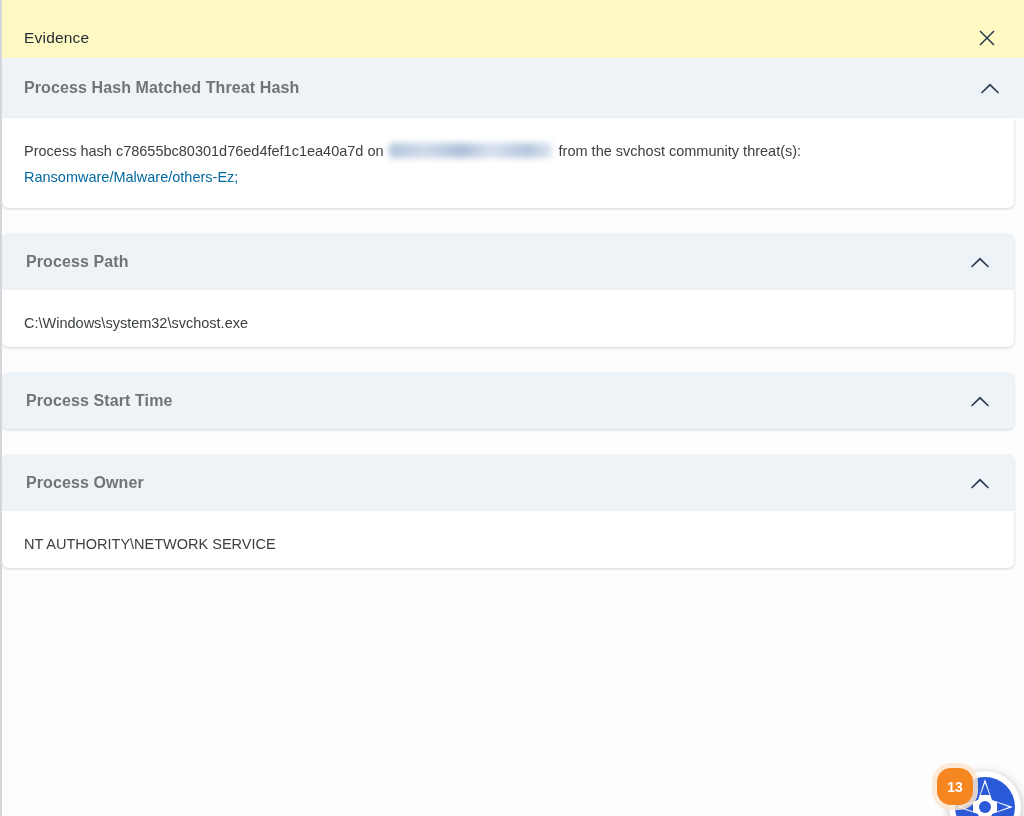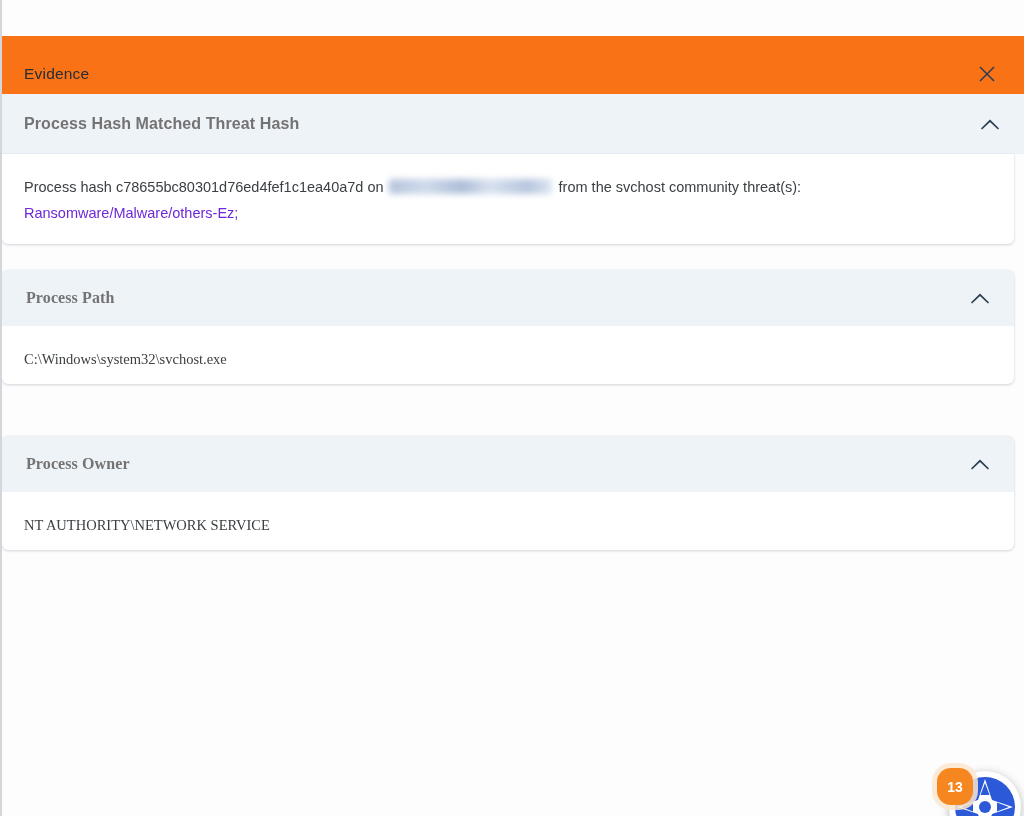--- a/index.html
+++ b/index.html
@@ -9,24 +9,23 @@
     background:#fdfdfe;
     position:relative;
     overflow:hidden;
   }
   .left-edge {
     position:absolute; left:0; top:0; width:2px; height:816px;
     background:#d3d6da; z-index:5;
   }
   
   .top-bar {
-    height:58px; background:#f97316;
+    height:58px; background:#fef9c3;
     display:flex; align-items:center; justify-content:space-between;
     padding:17px 24px 0 24px;
-    margin-top:36px;
   }
   .panel-title {
     font-size:15.5px; color:#252d36; letter-spacing:.2px;
   }
   .close-btn {
     background:none; border:none; cursor:pointer; padding:2px;
     display:flex; align-items:center;
   }
   
   .acc-header {
@@ -46,38 +45,38 @@
   .card {
     background:#fff;
     margin:0 10px 26px 2px;
     border-radius:6px;
     box-shadow:0 1px 3px rgba(32,43,54,.18), 0 0 1px rgba(32,43,54,.14);
   }
   .card.first-body {
     border-radius:0 0 6px 6px;
     padding:20px 22px 18px 22px;
   }
-  .card.section { overflow:hidden;font-family:Liberation Serif, serif; }
+  .card.section { overflow:hidden; }
   .card.section .acc-header { height:56px; }
   .section-body {
     padding:25px 22px 16px 22px;
     font-size:14.5px; color:#3c4043;
   }
   .rich-text {
     font-size:14.5px; color:#3c4043; line-height:26px; max-width:985px;
   }
   .redacted {
     display:inline-block; width:163px; height:15px;
     border-radius:3px; vertical-align:-2px;
     background:linear-gradient(90deg,#b4c4dc 0%,#cfdaeb 22%,#aebfd9 45%,#d8e1ef 62%,#b6c6de 85%,#dde5f1 100%);
     filter:blur(3px);
     margin:0 7px 0 5px;
   }
   .threat-link {
-    color:#6d28d9; text-decoration:none; cursor:pointer;text-align:right;
+    color:#0369a1; text-decoration:none; cursor:pointer;text-align:right;
   }
   
   .beacon { position:absolute; left:948px; top:770px; z-index:10; }
   .beacon-disc { filter:drop-shadow(0 2px 5px rgba(0,0,0,.28)); display:block; }
   .badge {
     position:absolute; left:-11px; top:-2px;
     min-width:36px; height:37px; padding:0 9px;
     background:#f6861f; border-radius:14px;
     color:#fff; font-size:14px; font-weight:bold;
     display:flex; align-items:center; justify-content:center;
@@ -120,20 +119,28 @@
     <button class="chevron-btn" aria-label="Collapse">
       <svg width="20" height="11" viewBox="0 0 20 11">
         <path d="M2 9.5 L10 1.8 L18 9.5" stroke="#2d3e53" stroke-width="1.7" fill="none" stroke-linecap="round"></path>
       </svg>
     </button>
   </div>
   <div class="section-body">C:\Windows\system32\svchost.exe</div>
 </div>
 
 <div class="card section">
+  <div class="acc-header">
+    <span class="acc-title">Process Start Time</span>
+    <button class="chevron-btn" aria-label="Collapse">
+      <svg width="20" height="11" viewBox="0 0 20 11">
+        <path d="M2 9.5 L10 1.8 L18 9.5" stroke="#2d3e53" stroke-width="1.7" fill="none" stroke-linecap="round"></path>
+      </svg>
+    </button>
+  </div>
 </div>
 
 <div class="card section">
   <div class="acc-header">
     <span class="acc-title">Process Owner</span>
     <button class="chevron-btn" aria-label="Collapse">
       <svg width="20" height="11" viewBox="0 0 20 11">
         <path d="M2 9.5 L10 1.8 L18 9.5" stroke="#2d3e53" stroke-width="1.7" fill="none" stroke-linecap="round"></path>
       </svg>
     </button>

